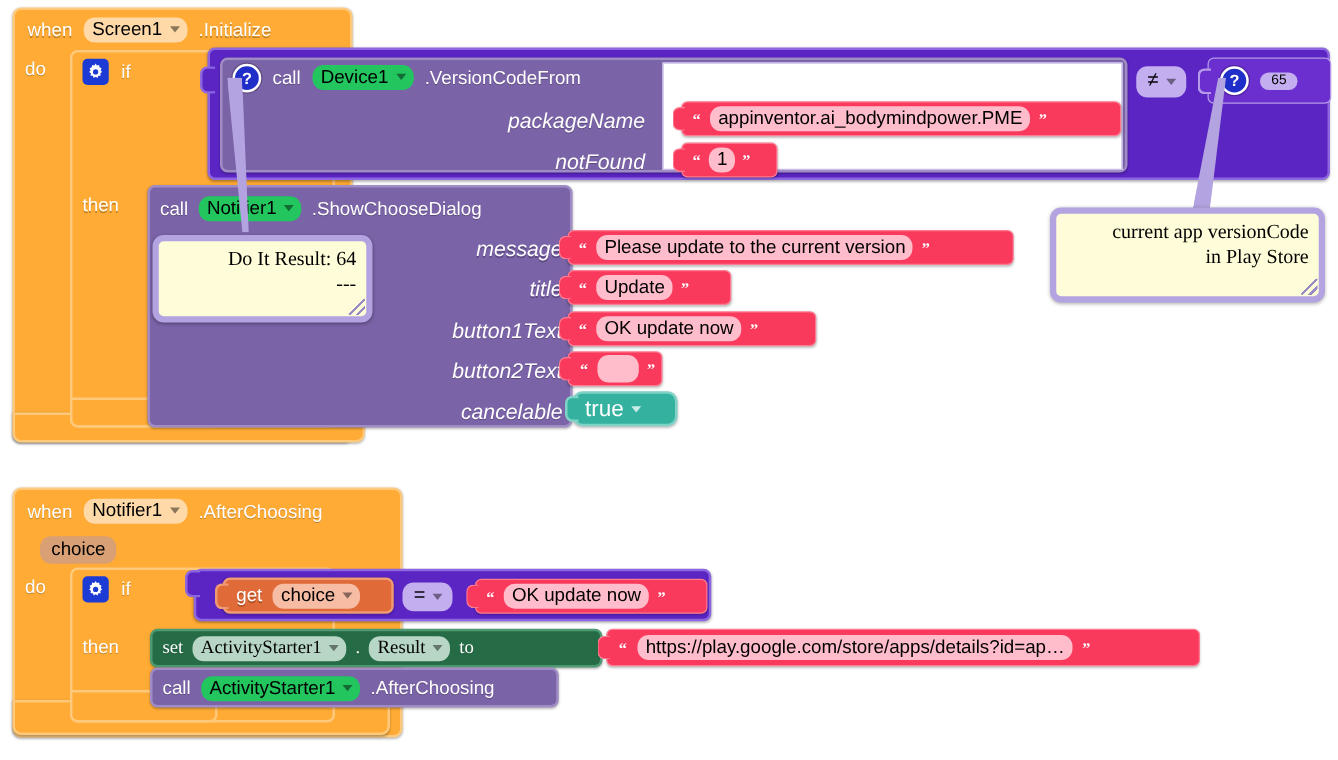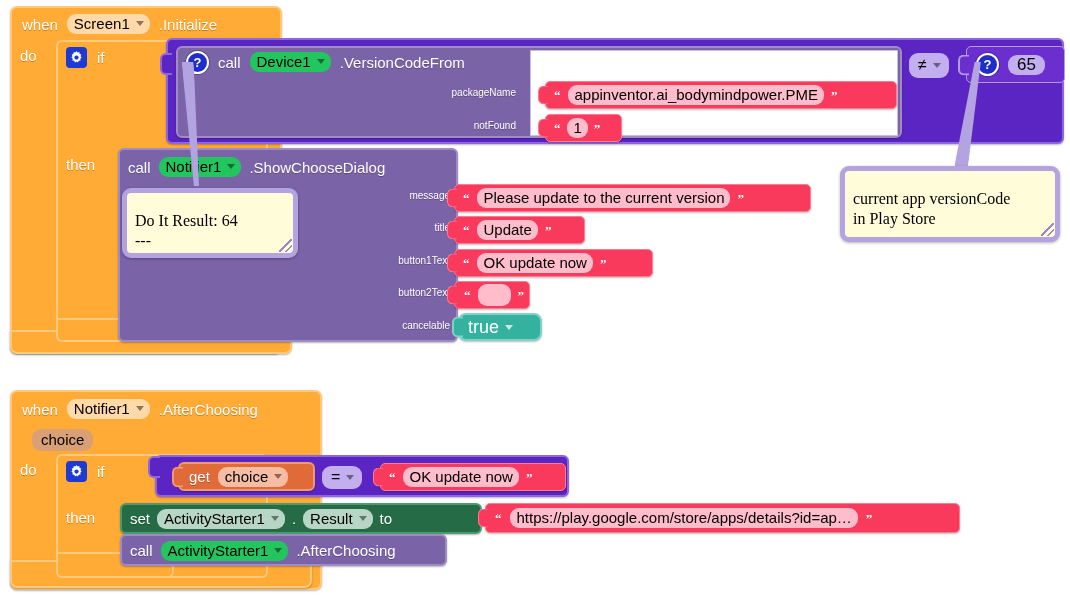--- a/index.html
+++ b/index.html
@@ -70,31 +70,31 @@
   
   .help{width:19px;height:19px;border-radius:50%;background:#1f2ec9;
         border:2px solid #ffffff;color:#fff;font-size:13px;font-weight:bold;
         display:flex;align-items:center;justify-content:center;
         box-shadow:0 0 0 1px rgba(0,0,0,.25);}
 
   
   .balloon{position:absolute;background:#fffcd9;border:5px solid #b3a3e0;
            border-radius:9px;box-shadow:0 1px 3px rgba(0,0,0,.3);
            font-family:"Liberation Serif", serif;color:#000;font-size:16px;
-           line-height:1.25;padding:18px 8px;box-sizing:border-box;}
+           line-height:1.25;padding:5px 8px;box-sizing:border-box;text-align:right;}
   .balloon .grip{position:absolute;right:1px;bottom:1px;width:13px;height:13px;
         background:linear-gradient(135deg,transparent 45%,#9a8ac4 45%,#9a8ac4 55%,
                    transparent 55%,transparent 70%,#9a8ac4 70%,#9a8ac4 80%,transparent 80%);}
   .tail{position:absolute;background:#b3a3e0;}
 
   
   .sockbg{position:absolute;background:#ffffff;border:1px solid #c9bce8;}
 
-  .lbl-right{position:absolute;text-align:right;color:#fff;font-size:10px;
-             white-space:nowrap;text-shadow:0 1px 0 rgba(0,0,0,.25);}
+  .lbl-right{position:absolute;text-align:right;color:#fff;font-size:17px;
+             white-space:nowrap;text-shadow:0 1px 0 rgba(0,0,0,.25);font-style:italic;}
 
   .row{position:absolute;display:flex;align-items:center;}
 </style>
 </head>
 <body>
 
 <div class="canvas">
 
   <div class="blk evt" style="left:10px;top:6px;width:272px;height:348px;border-radius:7px 7px 7px 7px;"></div>
 
@@ -162,21 +162,21 @@
 
   <span class="fld fld-violet" style="position:absolute;left:909px;top:53px;padding:4px 8px 5px 9px;font-size:16px;">
      <span>≠</span>
      <span class="caret"></span>
   </span>
 
   <div class="blk" style="left:966px;top:46px;width:99px;height:37px;background:#6b2fd0;
               border:1px solid #b49ae8;border-radius:5px;display:flex;align-items:center;gap:9px;padding:0 9px;">
      <span class="plug plug-violet" style="left:-9px;background:#6b2fd0;border-color:#b49ae8;"></span>
      <span class="help">?</span>
-     <span class="fld fld-violet" style="font-size:17px;padding:1px 9px 2px 9px;">65</span>
+     <span class="fld fld-violet" style="font-size:11px;padding:1px 9px 2px 9px;">65</span>
   </div>
 
   <div class="blk purple" style="left:118px;top:148px;width:340px;height:194px;"></div>
 
   <div class="row" style="left:128px;top:156px;height:22px;gap:8px;">
      <span class="ktxt">call</span>
      <span class="fld fld-purple">
        <span>Notifier1</span>
        <span class="caret"></span>
      </span>
@@ -293,21 +293,21 @@
   </span>
 
   <div class="blk red" style="left:380px;top:463px;width:186px;height:28px;display:flex;align-items:center;gap:7px;padding:0 8px;">
      <span class="plug plug-red"></span>
      <span class="q">“</span>
      <span class="fld fld-red">OK update now</span>
      <span class="q">”</span>
   </div>
 
   <div class="blk green" style="left:120px;top:503px;width:362px;height:31px;"></div>
-  <div class="row" style="left:130px;top:508px;height:21px;gap:7px;">
+  <div class="row" style="left:130px;top:508px;height:21px;gap:7px;font-family:Liberation Serif, serif;">
      <span class="ktxt">set</span>
      <span class="fld fld-green">
         <span>ActivityStarter1</span>
         <span class="caret"></span>
      </span>
      <span class="ktxt">.</span>
      <span class="fld fld-green">
         <span>Result</span>
         <span class="caret"></span>
      </span>

